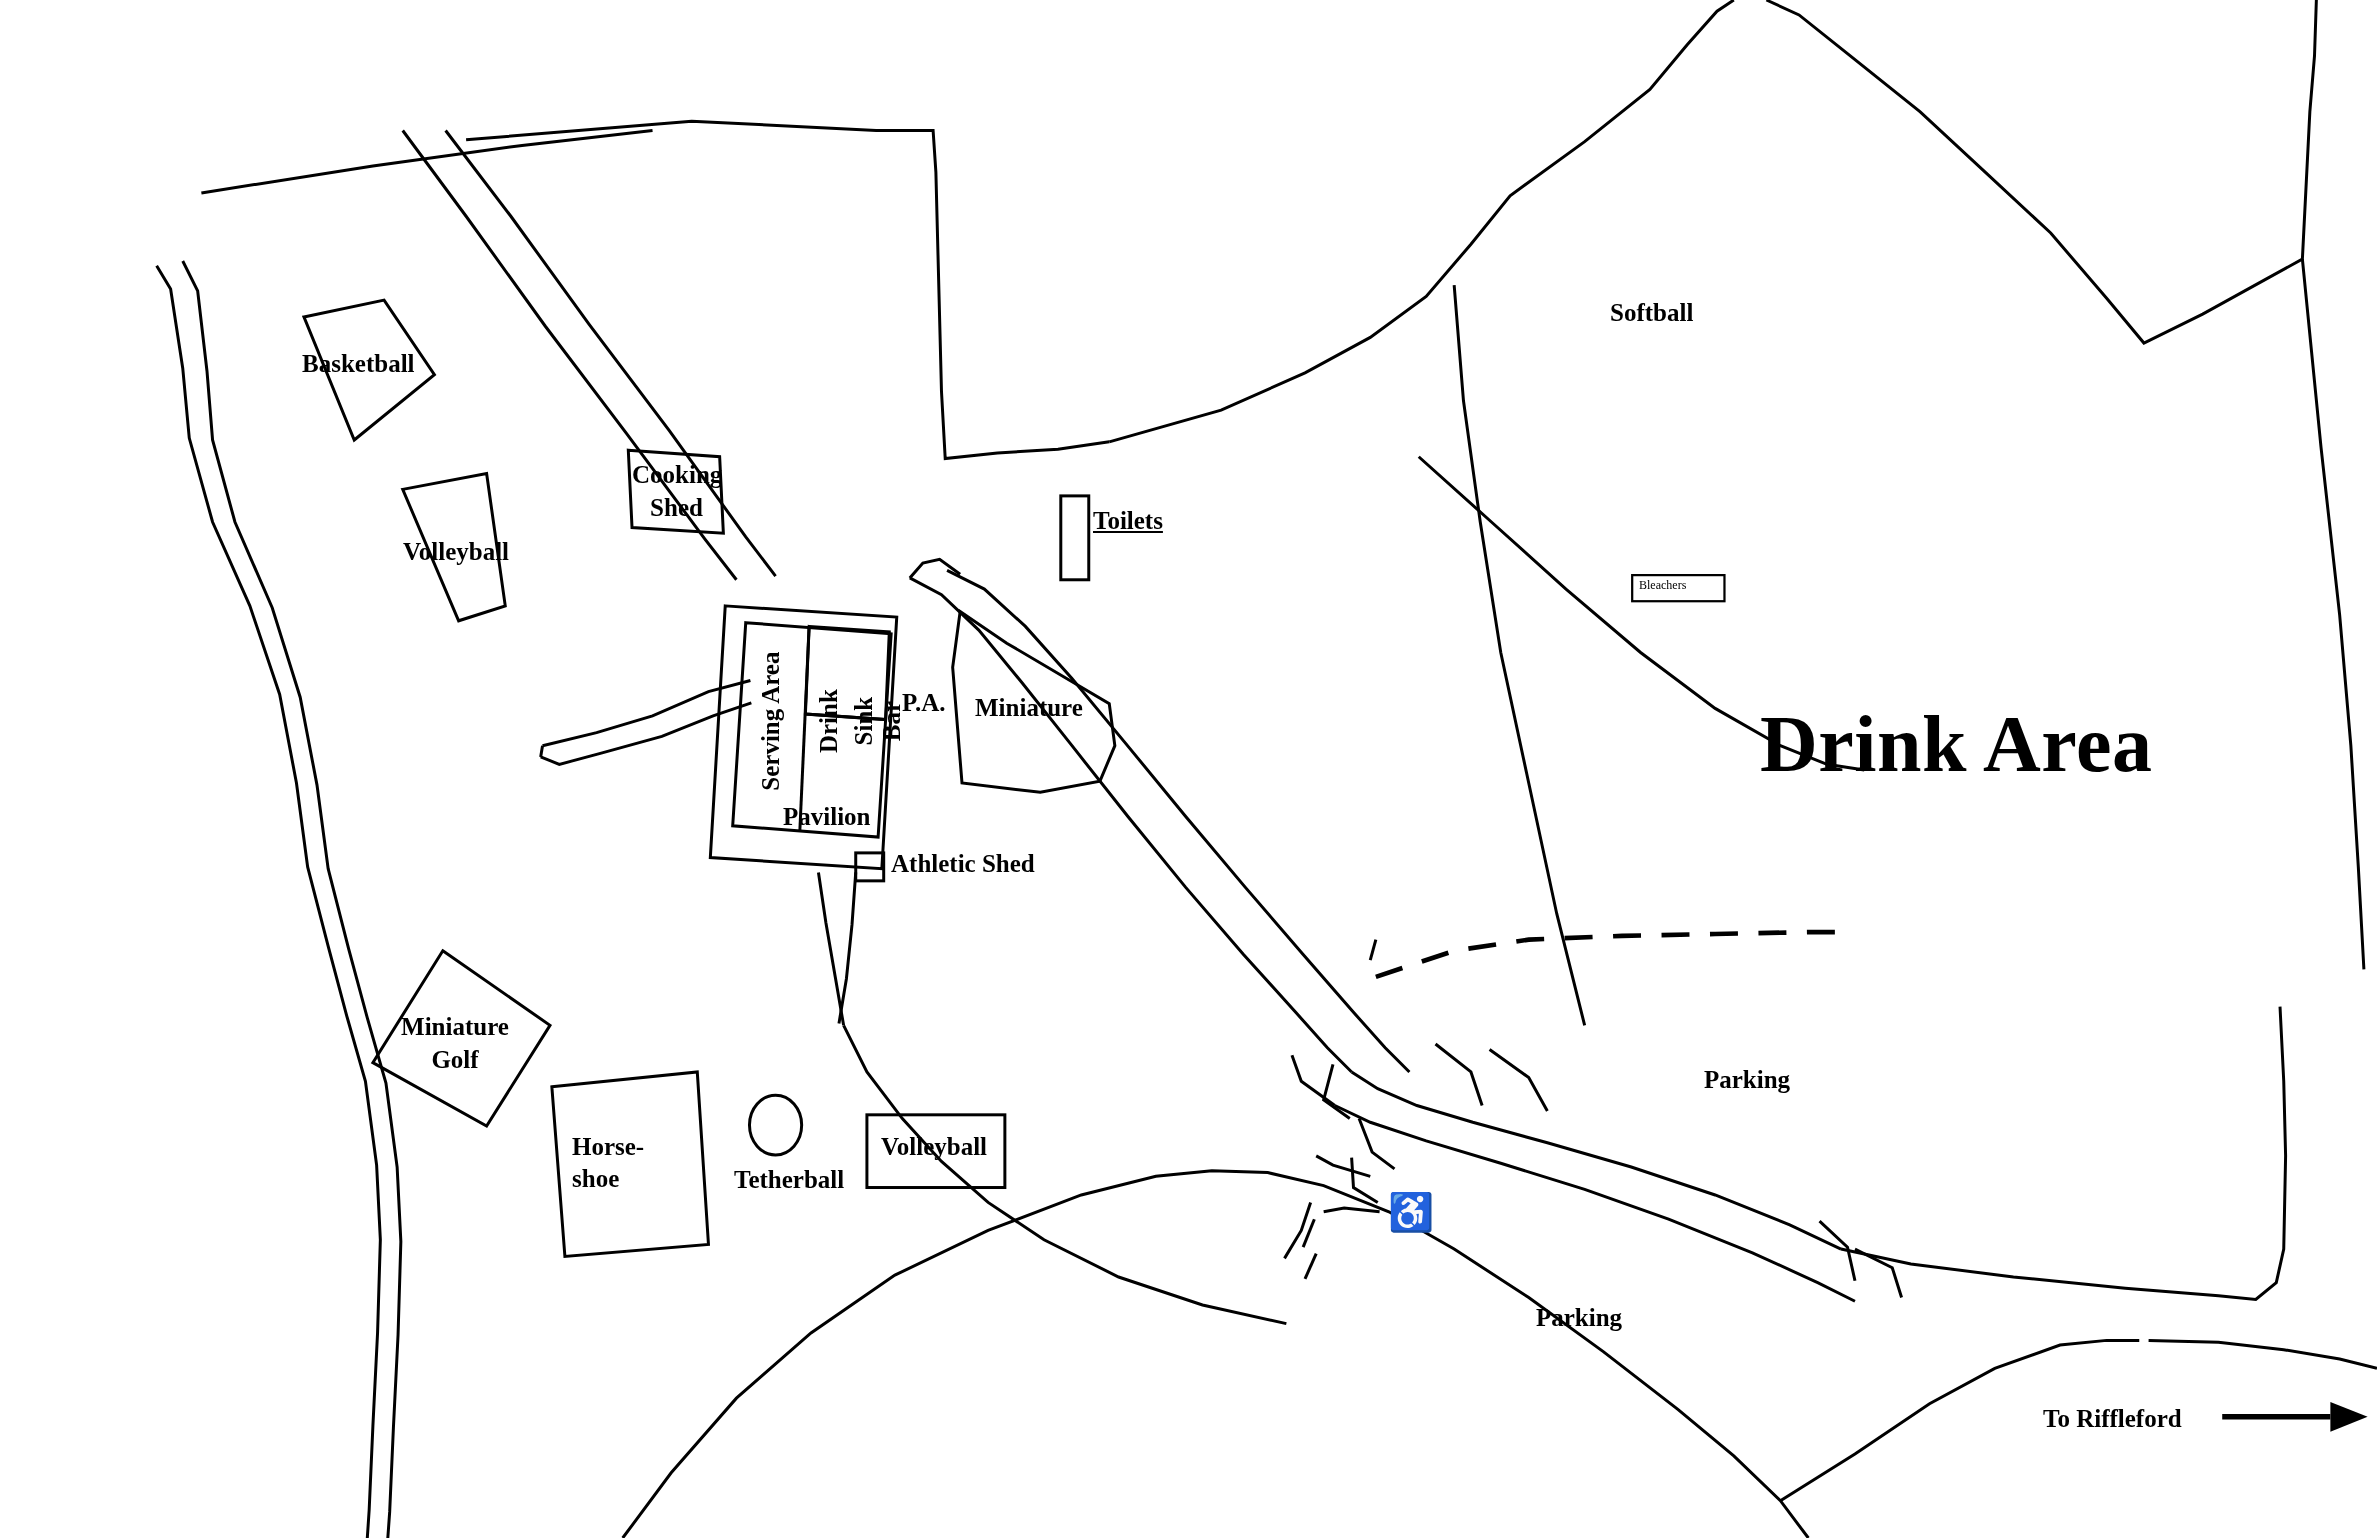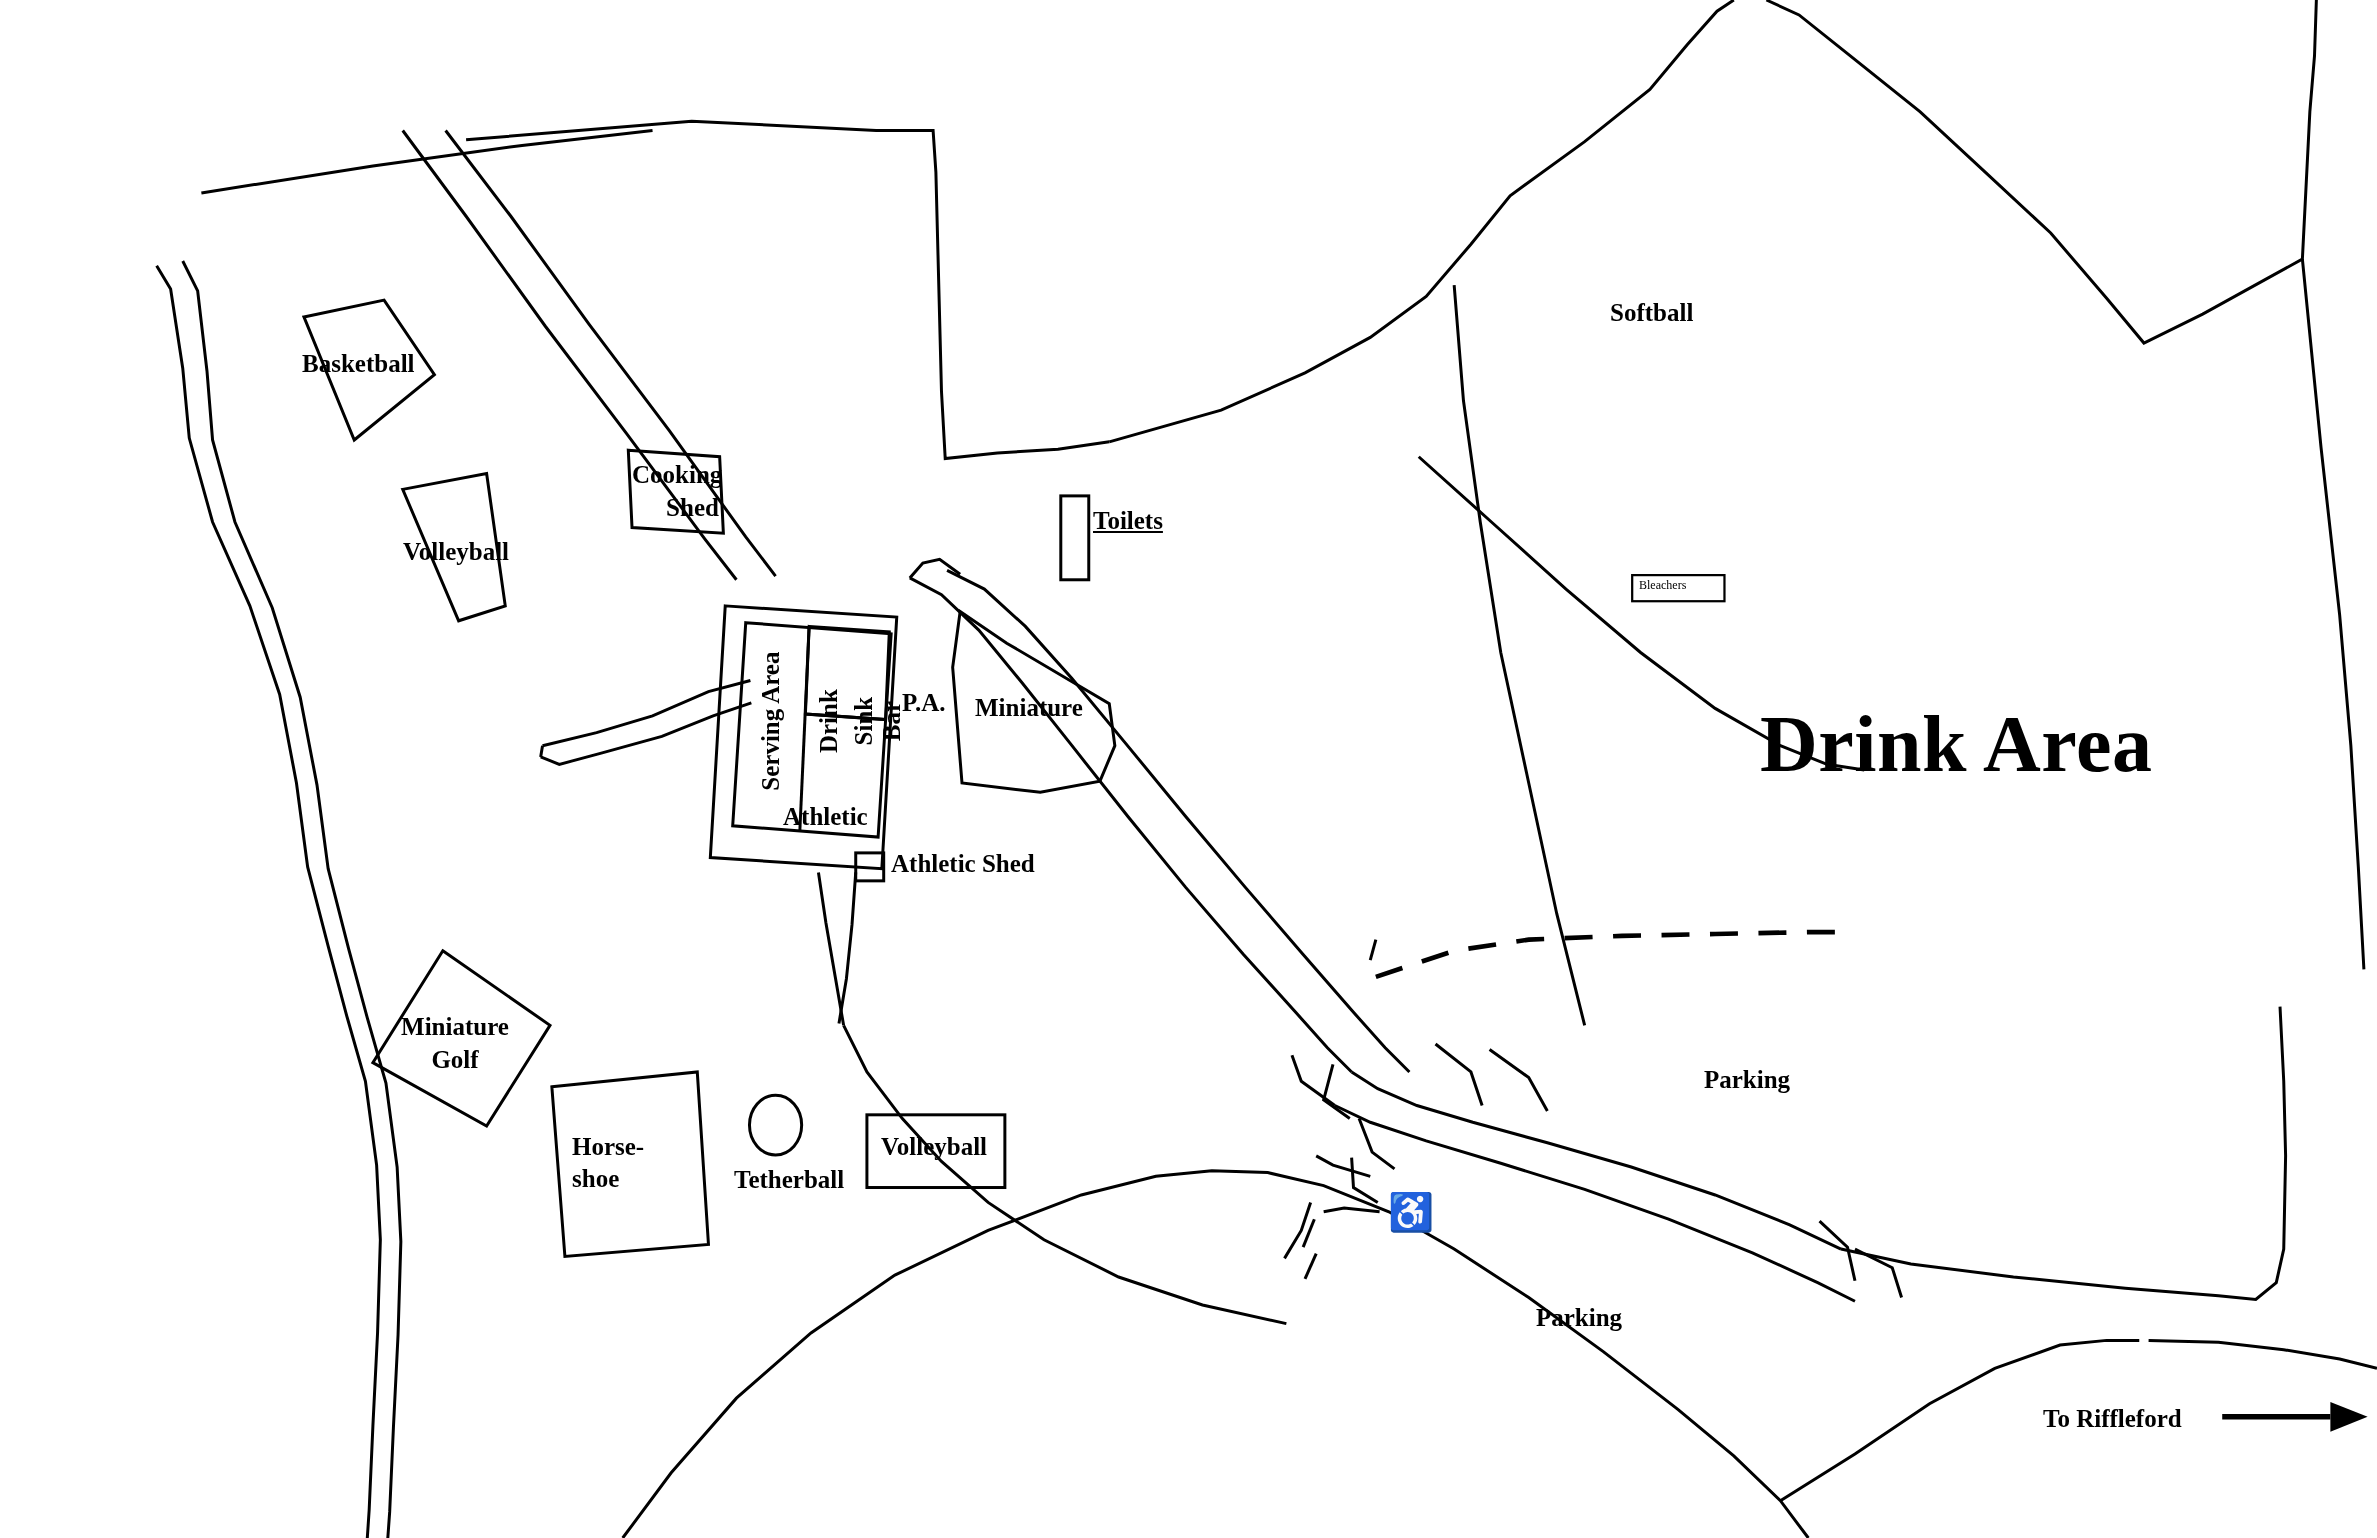--- a/index.html
+++ b/index.html
@@ -128,33 +128,33 @@
       </g>
 
     </g>
   </svg>
 
   <div class="lbl lbl-md" style="left:302px;top:351px;text-align:center;">Basketball</div>
 
   <div class="lbl lbl-md" style="left:403px;top:539px;">Volleyball</div>
 
   <div class="lbl lbl-md lbl-center" style="left:632px;top:462px;width:81px;">Cooking</div>
-  <div class="lbl lbl-md lbl-center" style="left:632px;top:495px;width:89px;padding-left:16px;">Shed</div>
+  <div class="lbl lbl-md lbl-center" style="left:632px;top:495px;width:89px;">Shed</div>
 
   <div class="lbl lbl-md rot90" style="left:697px;top:708px;width:149px;text-align:center;">Serving Area</div>
 
   <div class="lbl lbl-md rot90" style="left:783px;top:708px;width:93px;text-align:center;">Drink</div>
 
   <div class="lbl lbl-md rot90" style="left:818px;top:708px;width:93px;text-align:center;">Sink</div>
 
   <div class="lbl lbl-md rot90" style="left:846px;top:708px;width:93px;text-align:center;">Bar</div>
 
   <div class="lbl lbl-md" style="left:902px;top:690px;">P.A.</div>
 
-  <div class="lbl lbl-md" style="left:783px;top:804px;">Athletic</div>
+  <div class="lbl lbl-md" style="left:783px;top:804px;">Pavilion</div>
 
   <div class="lbl lbl-md" style="left:891px;top:851px;">Athletic Shed</div>
 
   <div class="lbl lbl-md" style="left:975px;top:695px;">Miniature</div>
 
   <div class="lbl lbl-md" style="left:1093px;top:508px;text-decoration:underline;">Toilets</div>
 
   <div class="lbl lbl-md" style="left:1610px;top:300px;">Softball</div>
 
   <div class="lbl lbl-tiny" style="left:1639px;top:579px;">Bleachers</div>

